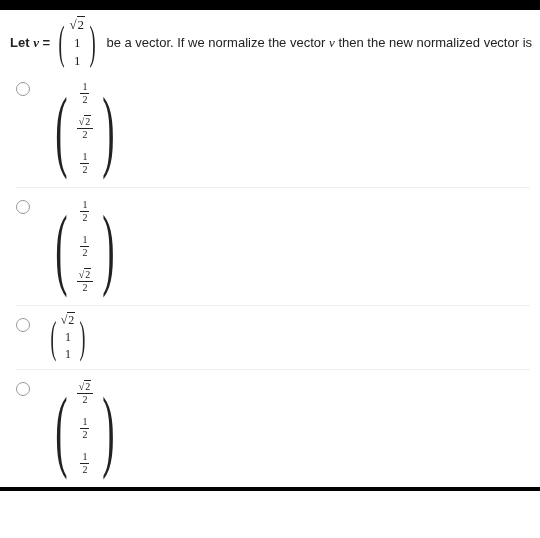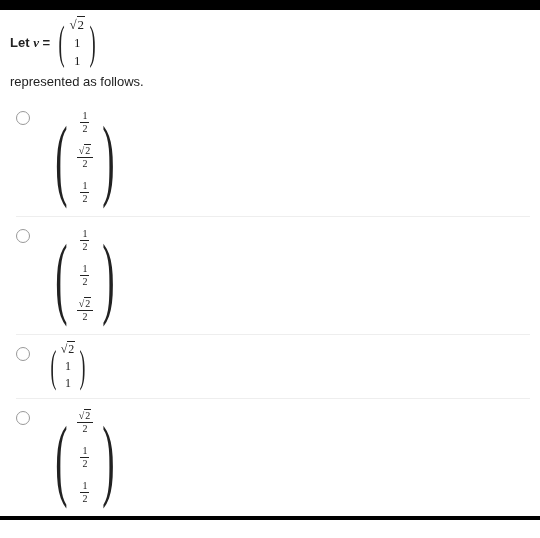--- a/index.html
+++ b/index.html
@@ -122,22 +122,24 @@
     </span>
     <span class="vec">
       <span class="paren pQ">(</span>
       <span class="col colQ">
         <span class="sqrt">√<span class="bar">2</span></span>
         <span>1</span>
         <span>1</span>
       </span>
       <span class="paren pQ">)</span>
     </span>
+    <span class="after">
+      <span> be a vector. If we normalize the vector </span><span class="math-i">v</span><span> then the new normalized vector is</span>
+    </span>
   </div>
-  <div class="follow">represented as follows.</div>
 
   <div class="options">
 
     <div class="opt">
       <div class="radio"></div>
       <span class="vec">
         <span class="paren pA">(</span>
         <span class="col colA">
           <span class="frac">
             <span class="num">1</span>

